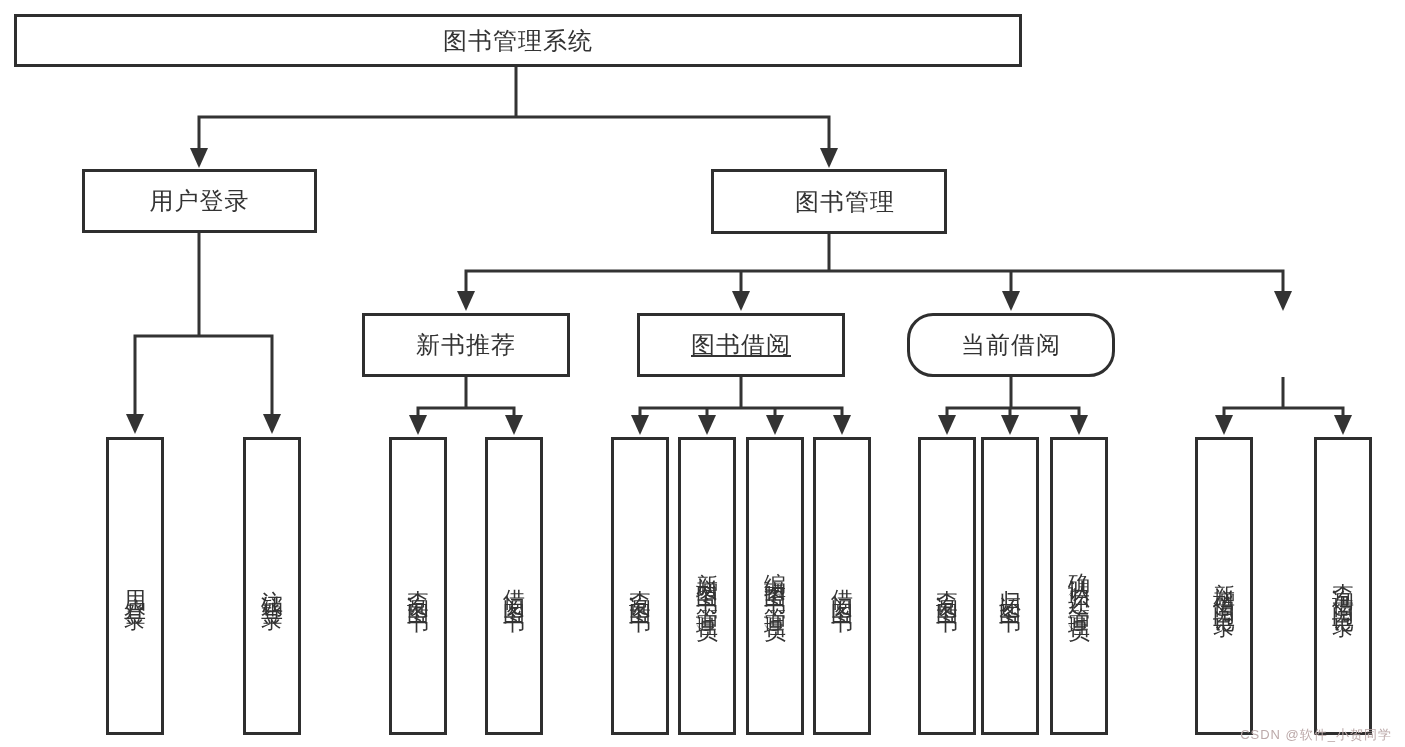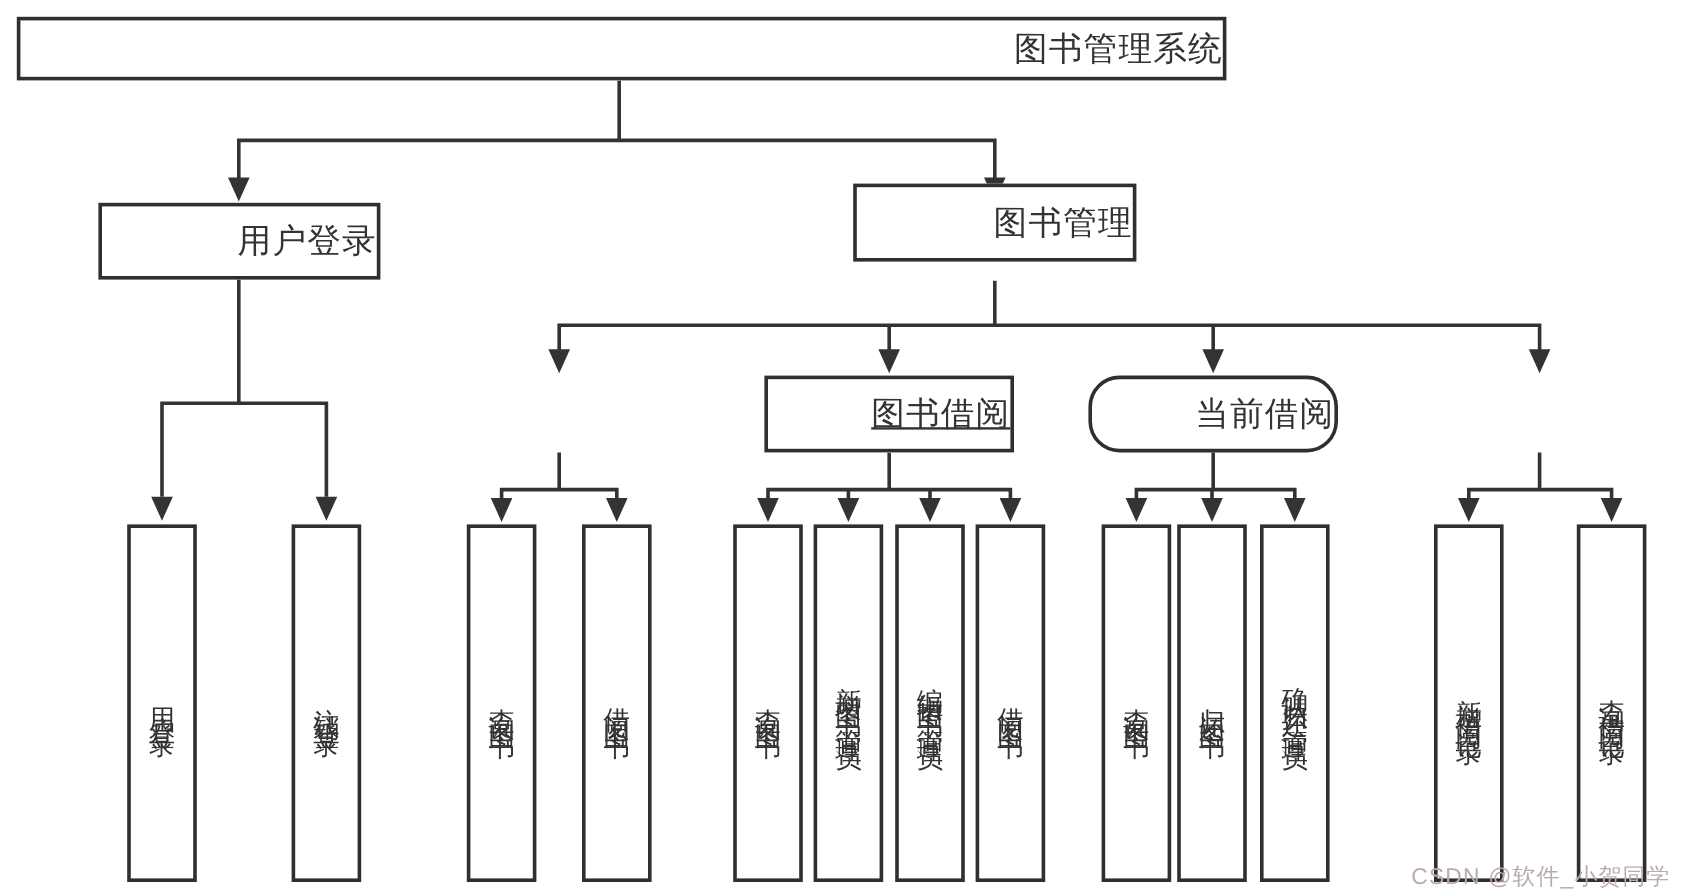--- a/index.html
+++ b/index.html
@@ -32,22 +32,22 @@
     fill: #333333;
     stroke: none;
   }
   .box {
     position: absolute;
     box-sizing: border-box;
     border: 3px solid #2f2f2f;
     background: #ffffff;
     display: flex;
     align-items: center;
-    justify-content: flex-end;
-    font-size: 28px;
+    justify-content: center;
+    font-size: 24px;
     letter-spacing: 1px;
     white-space: nowrap;
   }
   .leaf {
     position: absolute;
     box-sizing: border-box;
     top: 437px;
     width: 58px;
     height: 298px;
     border: 3px solid #2f2f2f;
@@ -60,21 +60,21 @@
   .leaf span {
     writing-mode: vertical-rl;
     text-orientation: mixed;
     letter-spacing: 7px;
     line-height: 1;
   }
   .watermark {
     position: absolute;
     right: 13px;
     bottom: 3px;
-    font-size: 19px;
+    font-size: 13px;
     color: #bcaaaa;
     letter-spacing: 1px;
     z-index: 5;
     white-space: nowrap;
   }
 </style>
 </head>
 <body>
 
 <div class="canvas">
@@ -115,24 +115,27 @@
     <polygon points="1334,415 1352,415 1343,435"></polygon>
   </svg>
 
   <div class="box" style="left:14px; top:14px; width:1008px; height:53px;">
     <span>图书管理系统</span>
   </div>
 
   <div class="box" style="left:82px; top:169px; width:235px; height:64px;">
     <span>用户登录</span>
   </div>
-  <div class="box" style="left:711px; top:153px; width:236px; height:65px;padding-left:32px;">
+  <div class="box" style="left:711px; top:169px; width:236px; height:65px;padding-left:32px;">
     <span>图书管理</span>
   </div>
 
+  <div class="box" style="left:362px; top:313px; width:208px; height:64px;">
+    <span>新书推荐</span>
+  </div>
   <div class="box" style="left:637px; top:313px; width:208px; height:64px;text-decoration:underline;">
     <span>图书借阅</span>
   </div>
   <div class="box" style="left:907px; top:313px; width:208px; height:64px;border-radius:26px;">
     <span>当前借阅</span>
   </div>
 
   <div class="leaf" style="left:106px;">
     <span>用户登录</span>
   </div>

